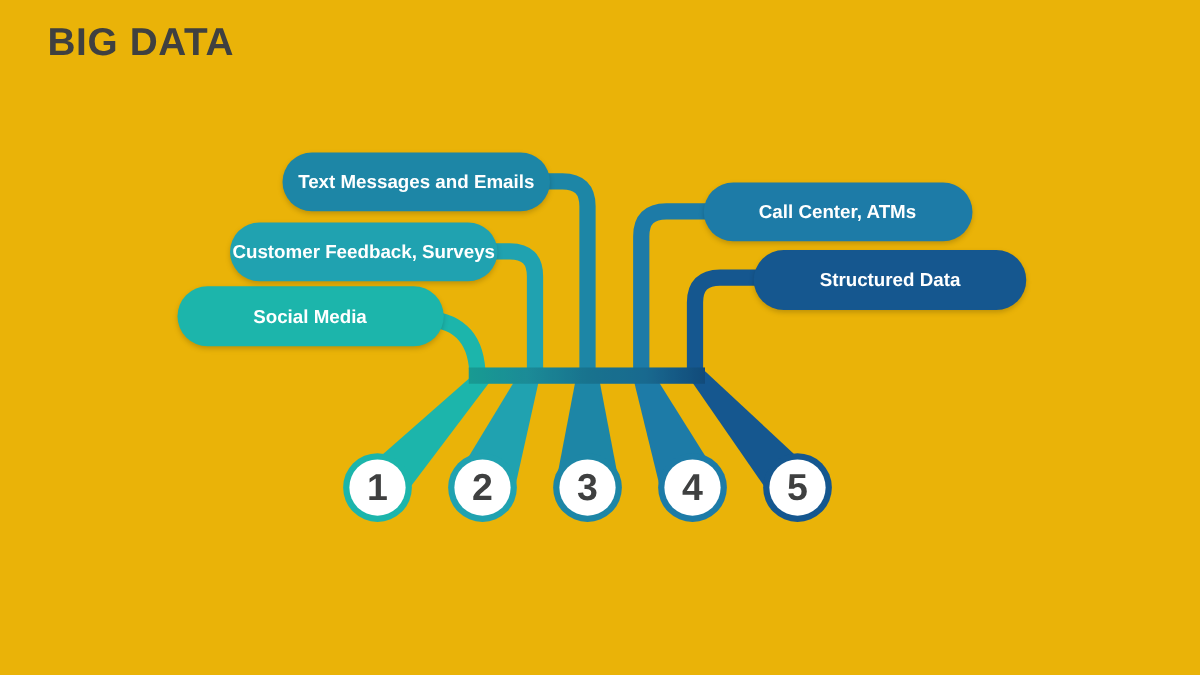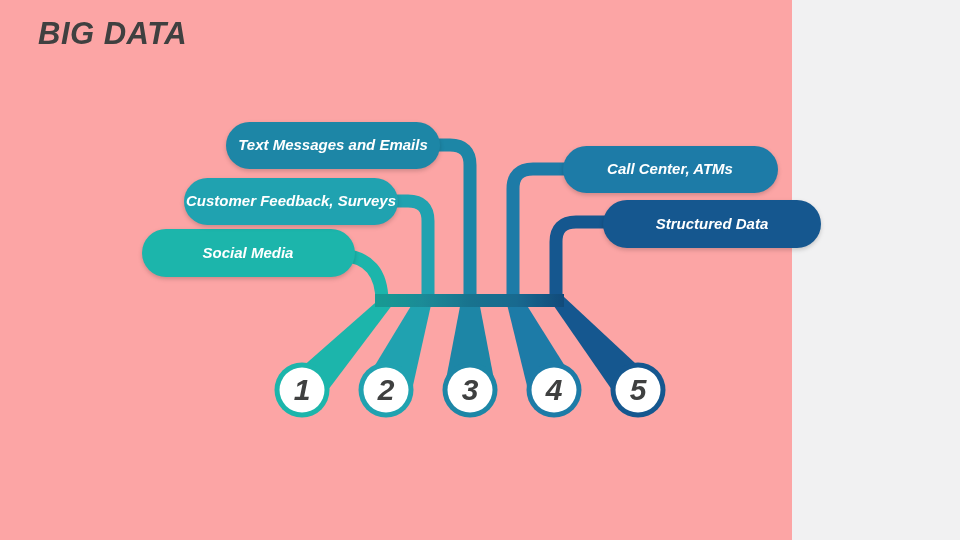--- a/index.html
+++ b/index.html
@@ -6,24 +6,23 @@
     margin: 0;
     padding: 0;
     width: 960px;
     height: 540px;
     overflow: hidden;
     background: #f1f1f2;
     font-family: "Liberation Sans", sans-serif;
   }
   .slide {
     position: relative;
-    width: 792px;
+    width: 960px;
     height: 540px;
-    background: #fca5a5;
-    font-style: italic;
+    background: #eab308;
   }
   .slide-title {
     position: absolute;
     left: 38px;
     top: 16px;
     margin: 0;
     font-size: 31px;
     font-weight: bold;
     letter-spacing: 0.5px;
     color: #3f4040;

